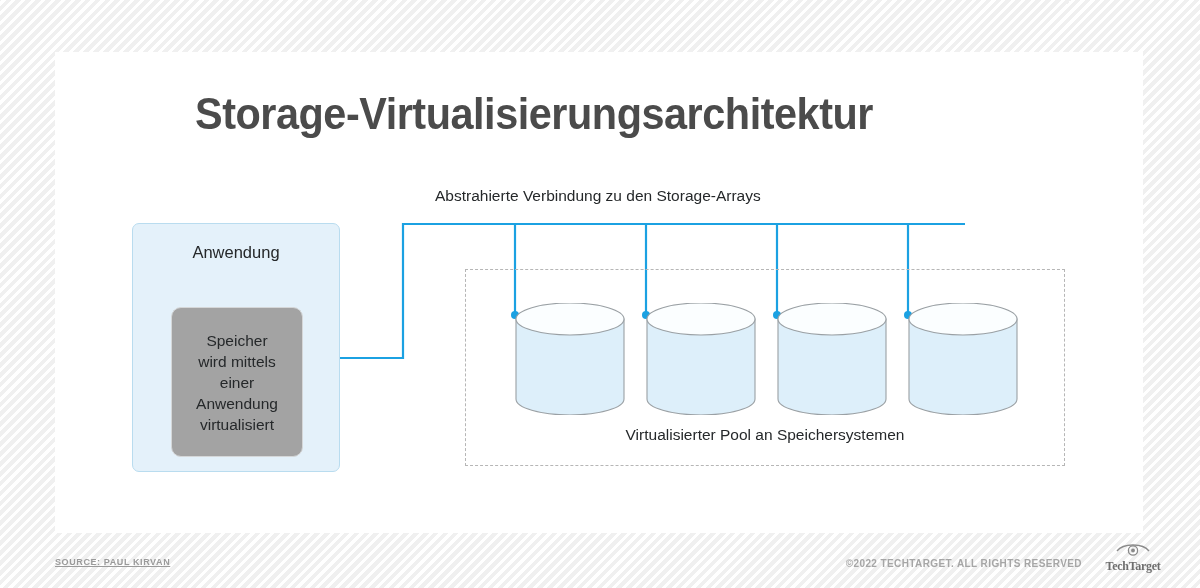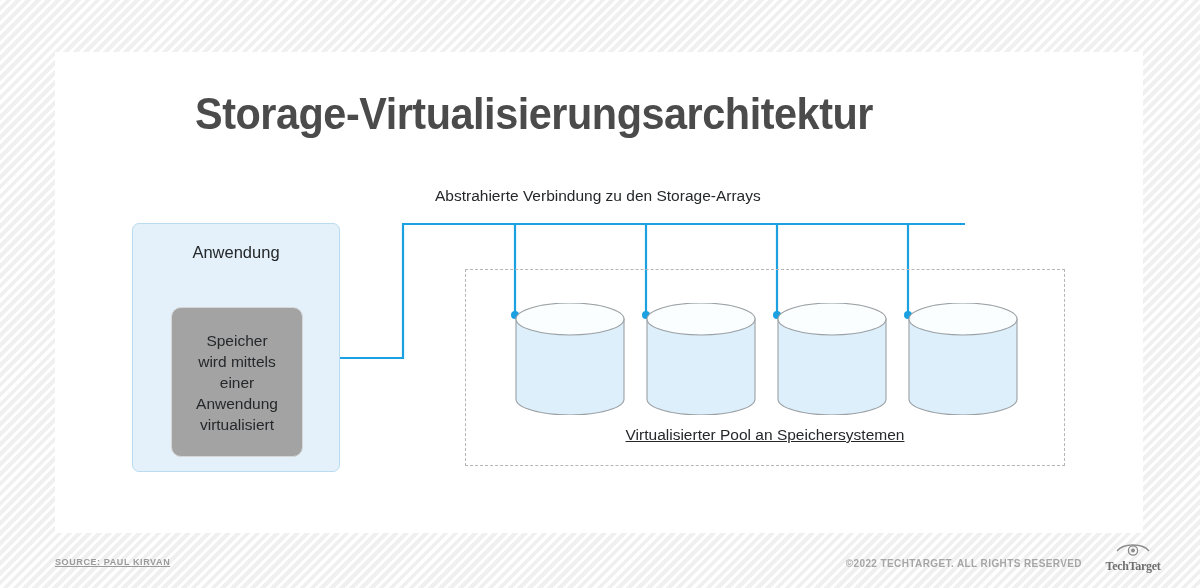--- a/index.html
+++ b/index.html
@@ -130,21 +130,20 @@
     box-sizing: border-box;
   }
   #pool-label {
     position: absolute;
     left: 0;
     bottom: 21px;
     width: 100%;
     text-align: center;
     font-size: 15.5px;
     color: #25282a;
-    text-decoration: underline;
   }
 
   
   .cyl {
     position: absolute;
     width: 112px;
     height: 112px;
     top: 251px;  
   }
   .cyl svg { display: block; }

